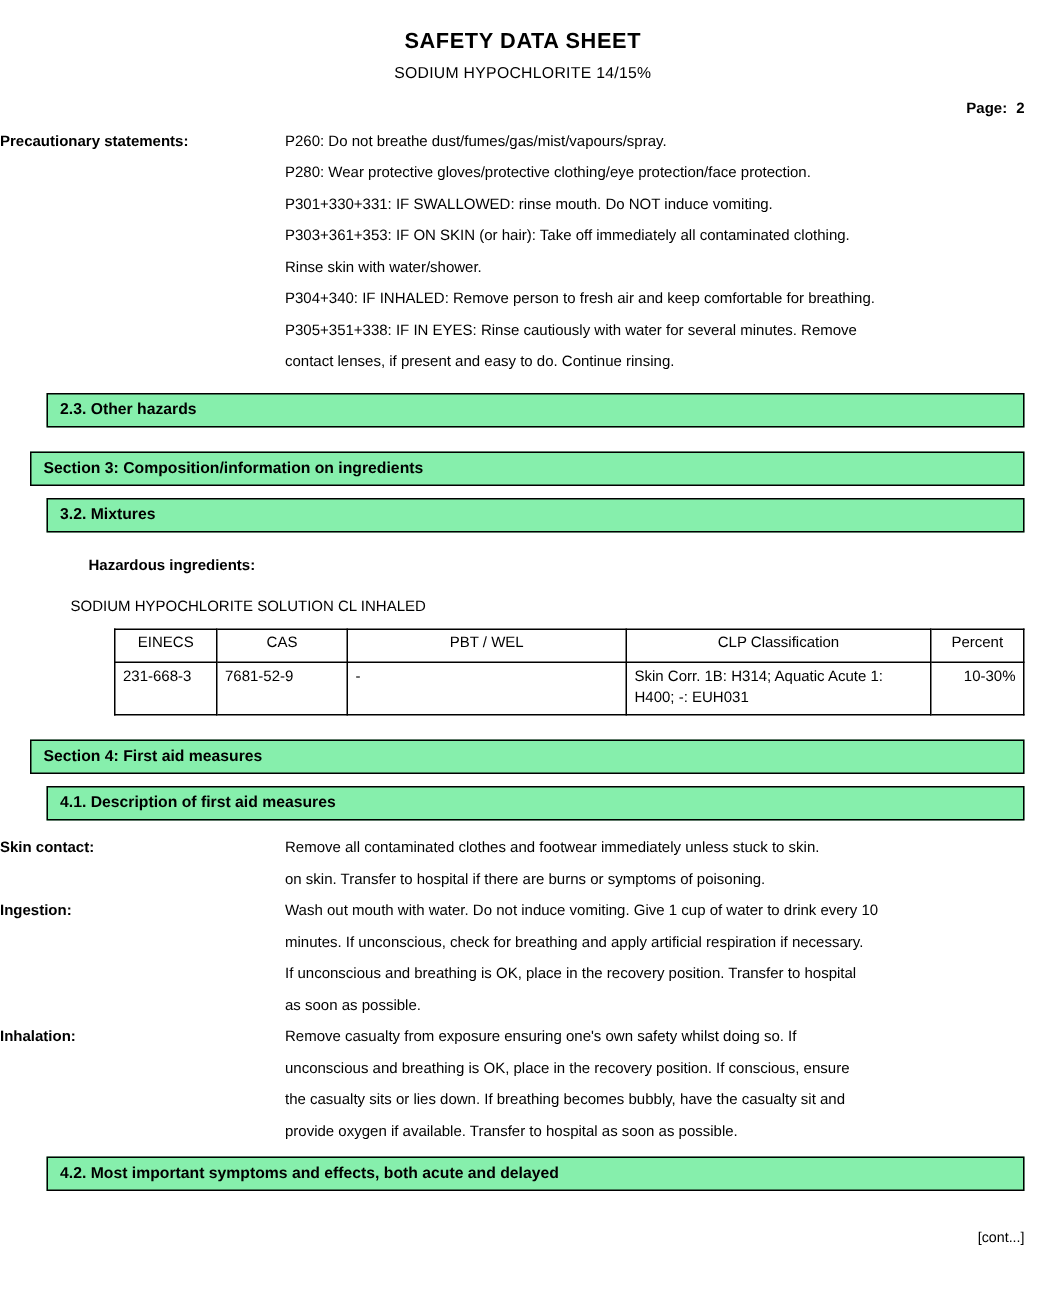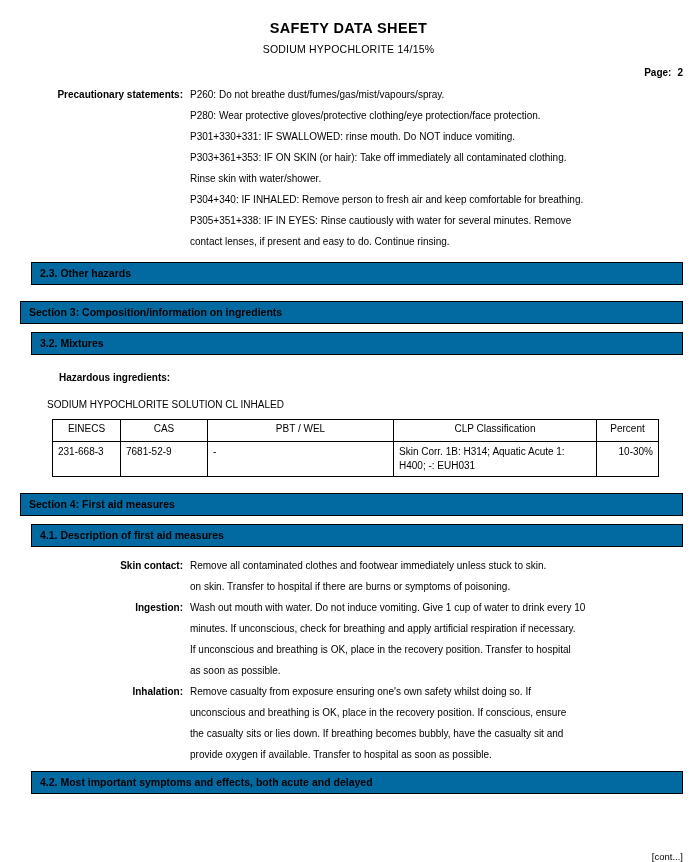--- a/index.html
+++ b/index.html
@@ -47,21 +47,21 @@
     padding-top: 12px;
   }
   .page-number .pn-value {
     font-weight: bold;
     padding-left: 6px;
   }
 
   
   .section-bar {
     margin: 0 14px 0 20px;
-    background: #0369a1;
+    background: #86efac;
     border: 1px solid #000000;
     font-size: 10.5px;
     font-weight: bold;
     padding: 4px 0 4px 8px;
     box-sizing: border-box;
     line-height: 13px;
   }
   .subsection-bar {
     margin-left: 31px;
     margin-right: 14px;
@@ -69,21 +69,20 @@
 
   
   .row {
     display: flex;
     align-items: flex-start;
     padding-left: 0;
   }
   .row-label {
     width: 190px;
     min-width: 190px;
-    text-align: right;
     font-size: 10px;
     font-weight: bold;
     padding-right: 7px;
     box-sizing: border-box;
     line-height: 21px;
     white-space: nowrap;
   }
   .row-body {
     font-size: 10px;
     line-height: 21px;
@@ -101,21 +100,21 @@
     line-height: 17px;
   }
   .plain-text.bold {
     font-weight: bold;
     margin-left: 12px;
   }
 
   
   .ing-table {
     border-collapse: collapse;
-    margin-left: 52px;
+    margin-left: 76px;
     width: 606px;
     table-layout: fixed;
     font-size: 10px;
     border-radius: 20px;
   }
   .ing-table th, .ing-table td {
     border: 1px solid #000000;
     padding: 3px 5px;
     font-weight: normal;
     vertical-align: top;
@@ -137,21 +136,21 @@
   .col-cas { width: 87px; }
   .col-pbt { width: 186px; }
   .col-clp { width: 203px; }
   .col-percent { width: 62px; }
   .cell-2line { height: 30px; }
 
   
   .cont-marker {
     position: absolute;
     right: 14px;
-    bottom: 0;
+    bottom: 31px;
     font-size: 9.5px;
   }
 
   .spacer-6 { height: 6px; }
   .spacer-8 { height: 8px; }
   .spacer-10 { height: 10px; }
   .spacer-14 { height: 14px; }
   .spacer-16 { height: 16px; }
 </style>
 </head>

